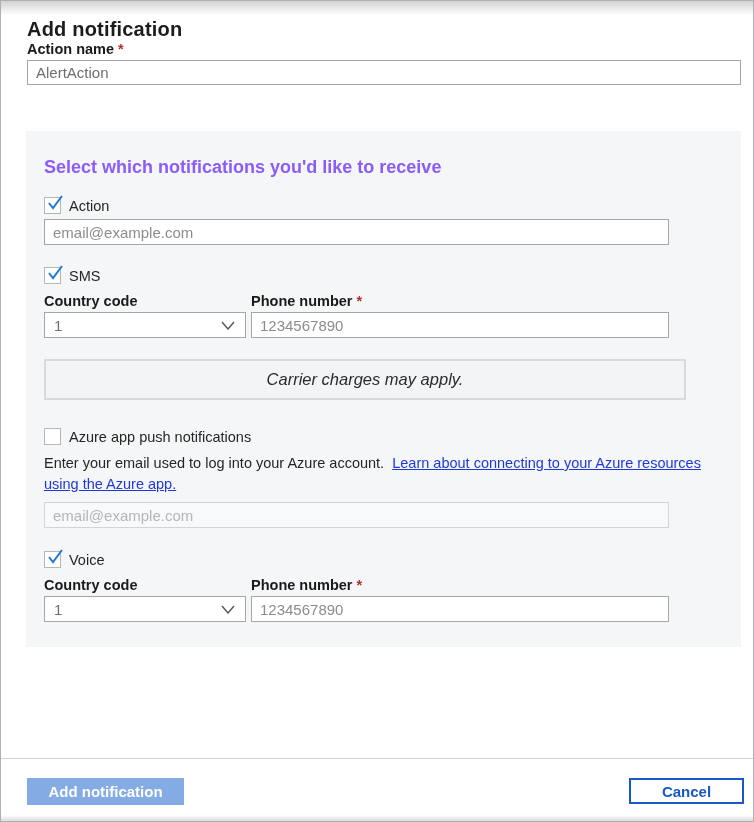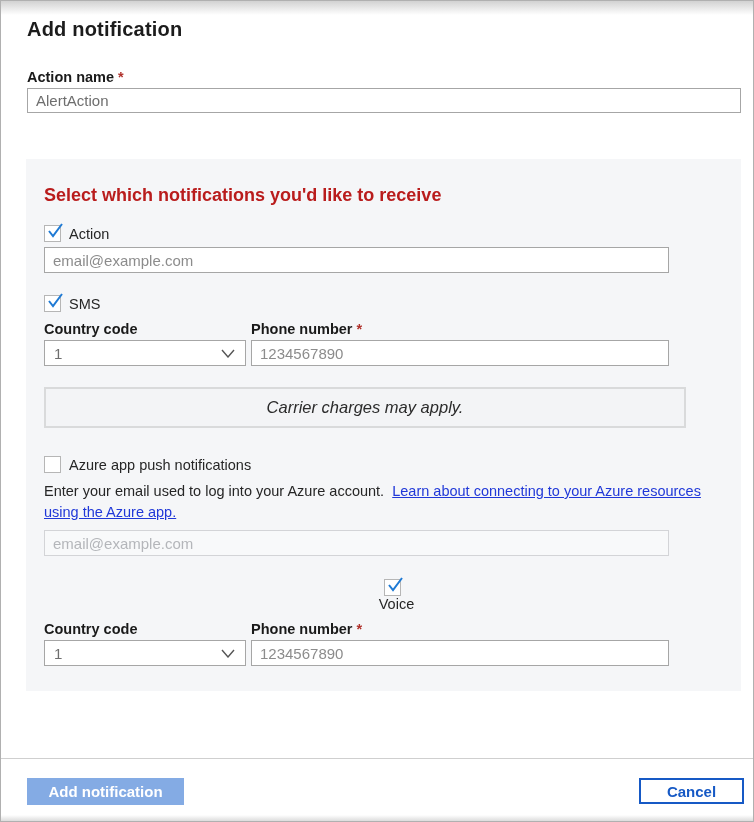--- a/index.html
+++ b/index.html
@@ -15,35 +15,35 @@
   }
   
   .top-shade{position:absolute;top:0;left:0;right:0;height:14px;
     background:linear-gradient(#d2d2d2,rgba(255,255,255,0));pointer-events:none;}
   .content{padding:0 14px 0 26px;}
   .page-title{font-size:20px;font-weight:bold;color:#1c1c1c;margin:17px 0 0 0;letter-spacing:.2px;}
   .intro{margin-top:25px;font-size:16px;color:#2b2b2b;}
   .intro a{color:#2038d8;text-decoration:underline;cursor:pointer;}
   .intro .lnk1{margin:0 6px 0 6px;}
   .intro .lnk2{margin-left:8px;}
-  .field-label{font-size:14.5px;font-weight:bold;color:#1a1a1a;margin-top:28px;}
+  .field-label{font-size:14.5px;font-weight:bold;color:#1a1a1a;}
   .req{color:#b0322c;margin-left:4px;font-weight:bold;}
   .text-input{
     box-sizing:border-box;height:25px;border:1px solid #a6a6a6;background:#fff;
     font-family:inherit;font-size:15px;color:#6e6e6e;padding:0 8px;outline:none;display:block;
   }
   .text-input::placeholder{color:#8c8c8c;opacity:1;}
   #action-input{width:714px;margin-top:3px;}
 
   
   .panel{
     margin:46px 0 0 -1px;width:715px;box-sizing:border-box;
     background:#f5f6f8;padding:26px 0 25px 18px;
   }
-  .panel-heading{font-size:18px;font-weight:bold;color:#b91c1c;margin:0;}
+  .panel-heading{font-size:18px;font-weight:bold;color:#8b5cf6;margin:0;}
   .check-row{display:flex;align-items:center;margin-top:19px;}
   .checkbox{
     width:17px;height:17px;background:#fff;border:1px solid #b6b6b6;
     box-sizing:border-box;position:relative;flex:0 0 auto;cursor:pointer;
   }
   .checkbox svg{position:absolute;top:-4px;left:1px;overflow:visible;}
   .check-label{font-size:14.5px;color:#262626;margin-left:8px;}
   .panel .text-input{width:625px;}
   .email-input{margin-top:5px;height:26px;}
   .sub-label-row{display:flex;margin-top:9px;}
@@ -77,21 +77,21 @@
     position:absolute;left:0;right:0;top:757px;bottom:0;background:#fff;
     border-top:1px solid #cfcfcf;box-sizing:border-box;
     display:flex;justify-content:space-between;align-items:flex-start;
     padding:19px 9px 0 26px;
   }
   .btn-primary{
     width:157px;height:27px;background:#84abe4;color:#ffffff;border:none;
     font-family:inherit;font-size:15px;font-weight:bold;cursor:default;
   }
   .btn-cancel{
-    width:105px;height:26px;background:#ffffff;color:#1659c5;
+    width:115px;height:26px;background:#ffffff;color:#1659c5;
     border:2px solid #1659c5;box-sizing:border-box;
     font-family:inherit;font-size:15px;font-weight:bold;cursor:pointer;
   }
   .bottom-shade{position:absolute;bottom:0;left:0;right:0;height:6px;
     background:linear-gradient(rgba(255,255,255,0),#dcdcdc);pointer-events:none;}
 </style>
 </head>
 <body>
 
 <div class="top-shade"></div>
@@ -156,21 +156,21 @@
         <span class="check-label">Azure app push notifications</span>
       </div>
       <div class="helper">
         <span>Enter your email used to log into your Azure account.</span>&nbsp;
         <a>Learn about connecting to your Azure resources using the Azure app.</a>
       </div>
       <input class="text-input disabled" type="text" disabled="" placeholder="email@example.com" style="">
     </div>
 
     <div class="group" style="margin-top:23px;">
-      <div class="check-row" style="margin-top:17px;flex-direction:column;">
+      <div class="check-row" style="margin-top:17px;">
         <span class="checkbox">
           <svg width="18" height="16" viewBox="0 0 18 16">
             <polyline points="3,9 7,14 16,2" fill="none" stroke="#1f7ad4" stroke-width="2"></polyline>
           </svg>
         </span>
         <span class="check-label">Voice</span>
       </div>
       <div class="sub-label-row">
         <span class="sub-label first">Country code</span>
         <span class="sub-label">

